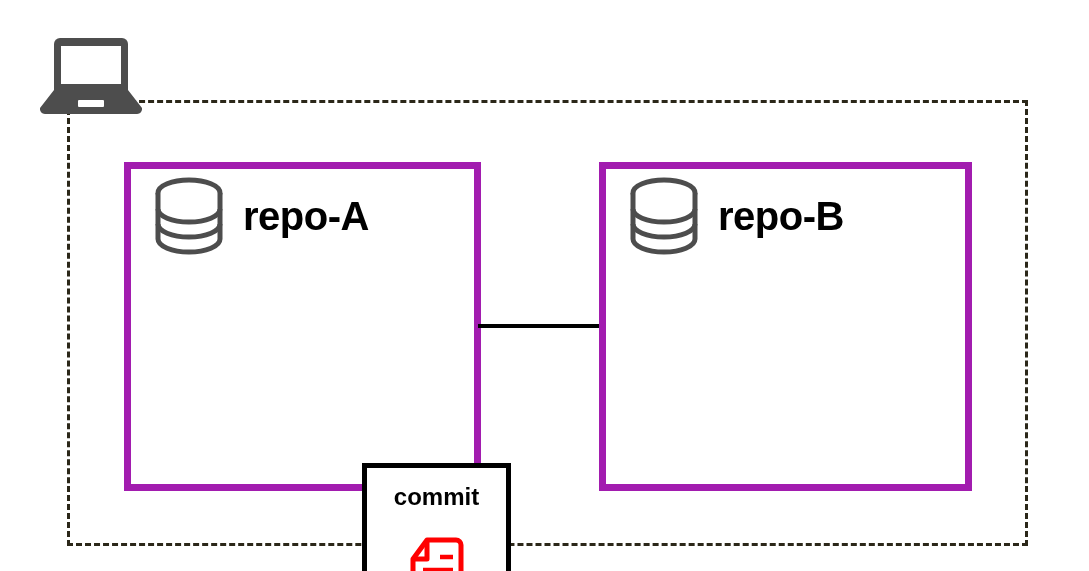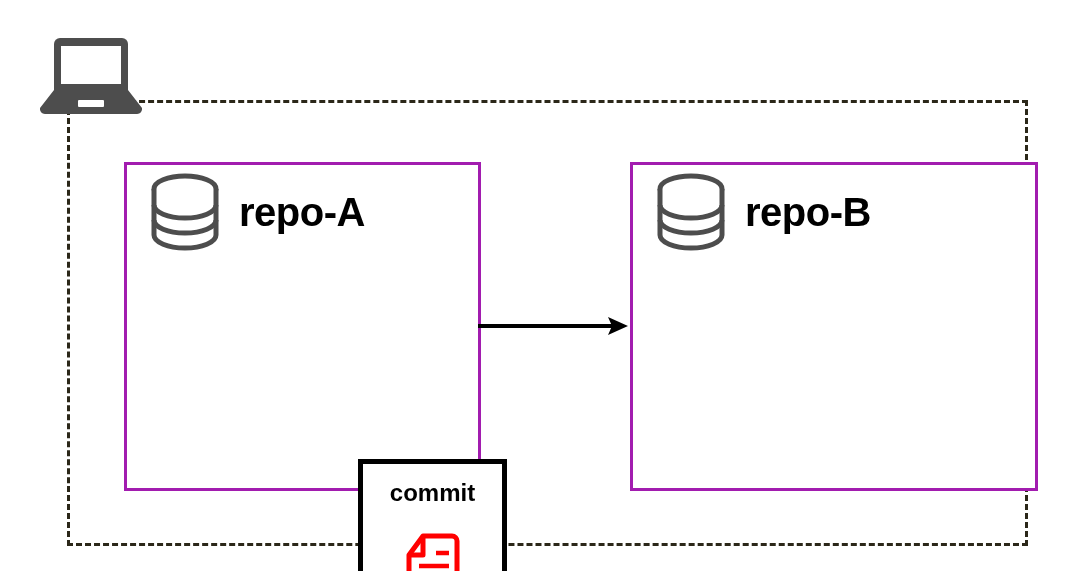--- a/index.html
+++ b/index.html
@@ -24,34 +24,34 @@
     top: 100px;
     width: 961px;
     height: 446px;
     border: 3px dashed #2b2719;
     box-sizing: border-box;
     background: transparent;
   }
   
   .repo-box {
     position: absolute;
-    border: 3px solid #a21caf;
+    border: 7px solid #a21caf;
     box-sizing: border-box;
     background: #ffffff;
   }
   #repo-box-a {
     left: 124px;
     top: 162px;
     width: 357px;
     height: 329px;
   }
   #repo-box-b {
-    left: 630px;
+    left: 599px;
     top: 162px;
-    width: 408px;
+    width: 373px;
     height: 329px;
     text-align: right;
   }
   .repo-header {
     position: absolute;
     left: 22px;
     top: 8px;
     display: flex;
     align-items: center;
     gap: 18px;

